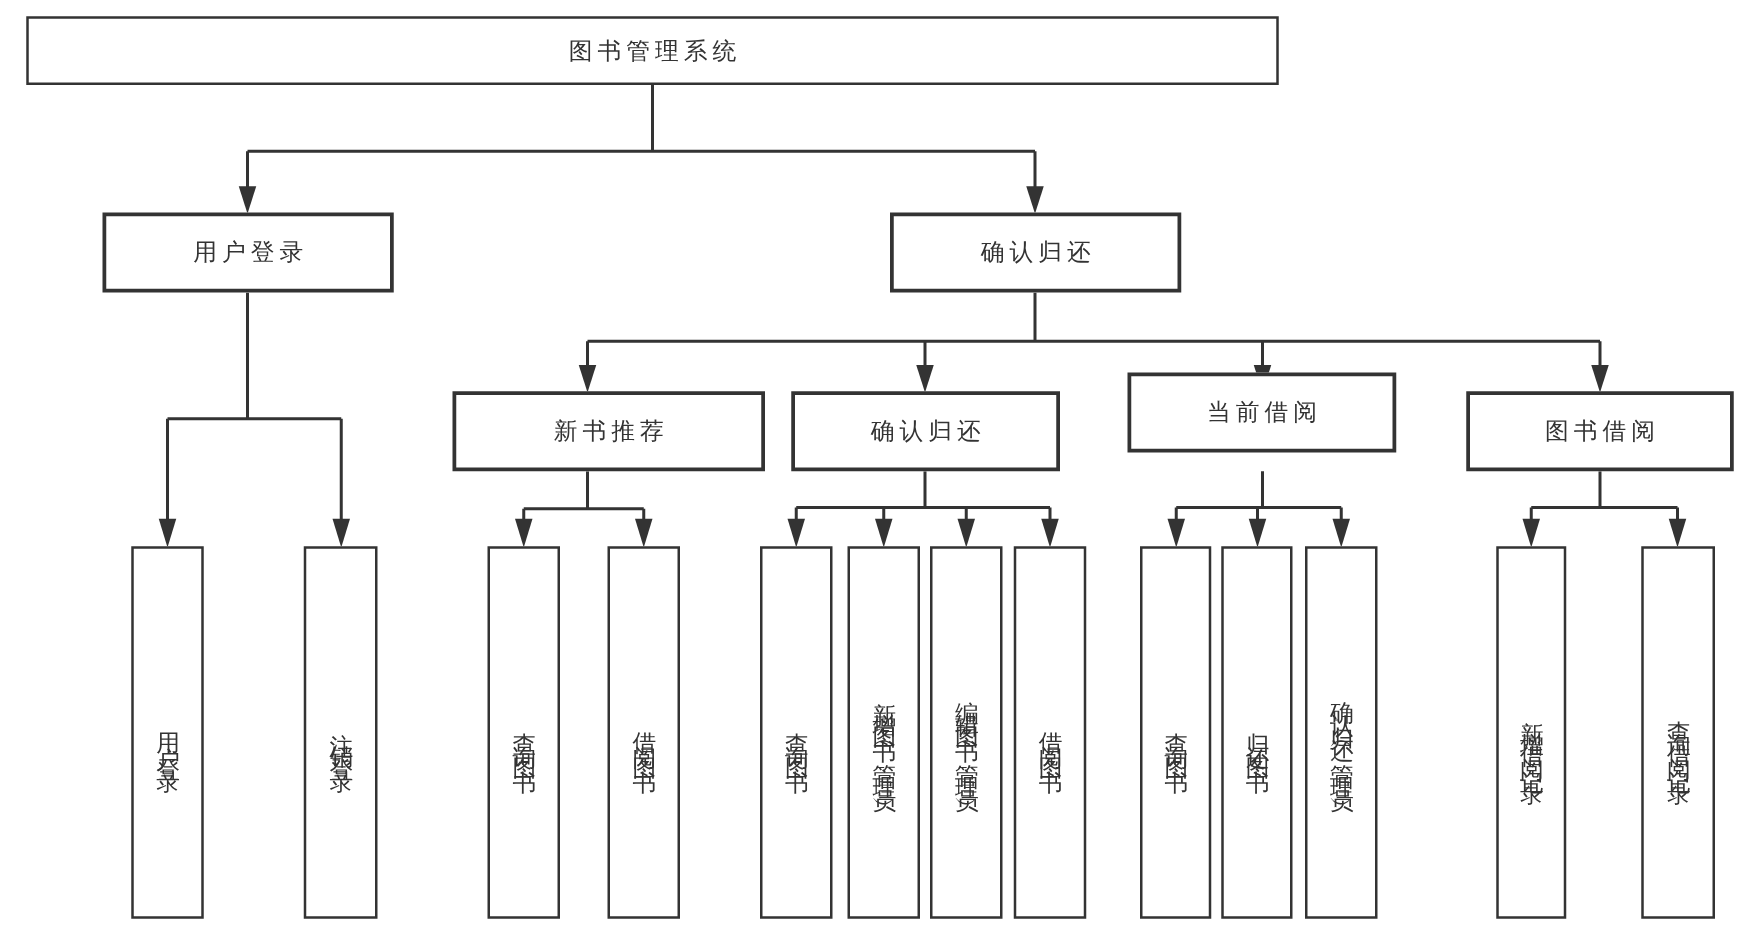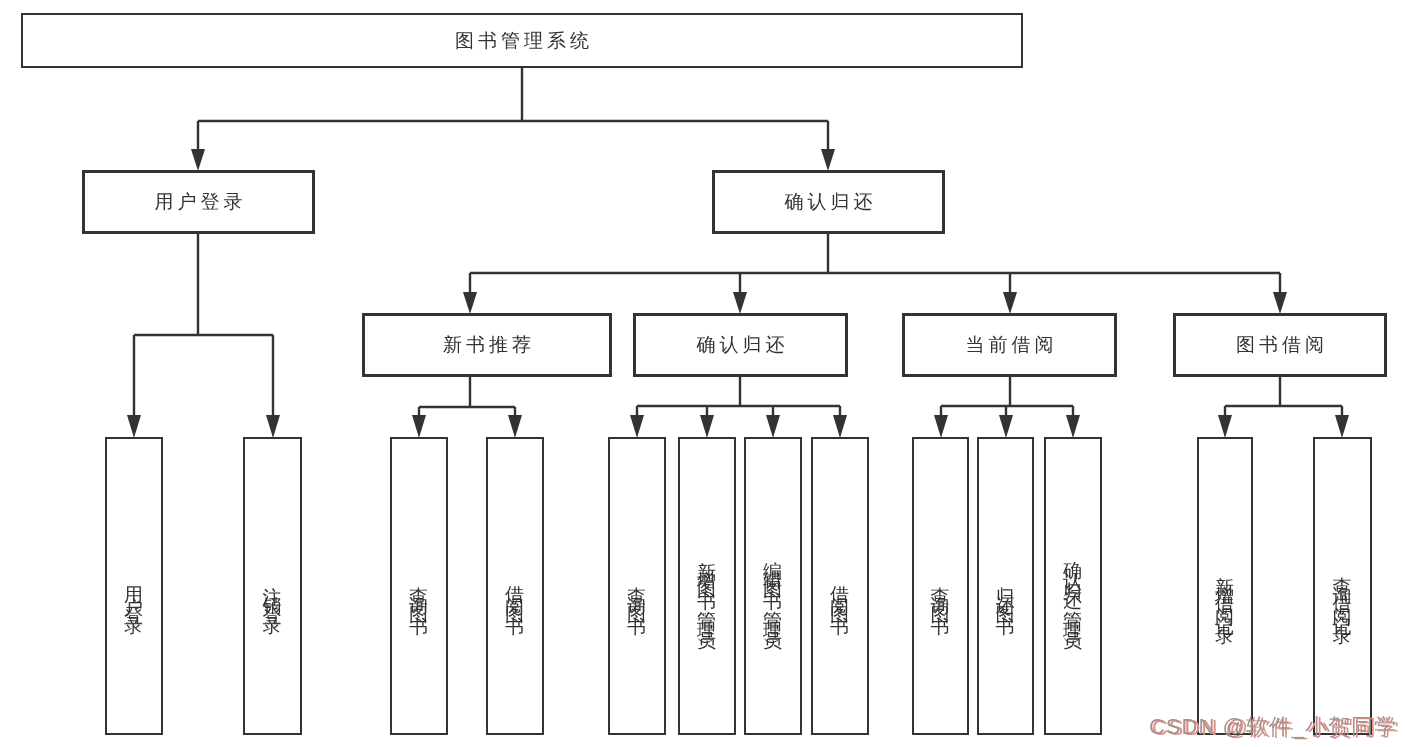--- a/index.html
+++ b/index.html
@@ -106,36 +106,35 @@
     </g>
   </svg>
 
   <div class="node h-node" style="left:21px;top:13px;width:1002px;height:55px">图书管理系统</div>
 
   <div class="node h-node lvl" style="left:82px;top:170px;width:233px;height:64px">用户登录</div>
   <div class="node h-node lvl" style="left:712px;top:170px;width:233px;height:64px">确认归还</div>
 
   <div class="node h-node lvl" style="left:362px;top:313px;width:250px;height:64px">新书推荐</div>
   <div class="node h-node lvl" style="left:633px;top:313px;width:215px;height:64px">确认归还</div>
-  <div class="node h-node lvl" style="left:902px;top:313px;width:215px;height:64px">当前借阅</div>
+  <div class="node h-node lvl" style="left:902px;top:298px;width:215px;height:64px">当前借阅</div>
   <div class="node h-node lvl" style="left:1173px;top:313px;width:214px;height:64px">图书借阅</div>
 
   <div class="node v-node" style="left:105px;top:437px;width:58px;height:298px">用户登录</div>
   <div class="node v-node" style="left:243px;top:437px;width:59px;height:298px">注销登录</div>
 
   <div class="node v-node" style="left:390px;top:437px;width:58px;height:298px">查询图书</div>
   <div class="node v-node" style="left:486px;top:437px;width:58px;height:298px">借阅图书</div>
 
   <div class="node v-node" style="left:608px;top:437px;width:58px;height:298px">查询图书</div>
   <div class="node v-node" style="left:678px;top:437px;width:58px;height:298px">新增图书（管理员）</div>
   <div class="node v-node" style="left:744px;top:437px;width:58px;height:298px">编辑图书（管理员）</div>
   <div class="node v-node" style="left:811px;top:437px;width:58px;height:298px">借阅图书</div>
 
   <div class="node v-node" style="left:912px;top:437px;width:57px;height:298px">查询图书</div>
   <div class="node v-node" style="left:977px;top:437px;width:57px;height:298px">归还图书</div>
   <div class="node v-node" style="left:1044px;top:437px;width:58px;height:298px">确认归还（管理员）</div>
 
   <div class="node v-node" style="left:1197px;top:437px;width:56px;height:298px">新增借阅记录</div>
   <div class="node v-node" style="left:1313px;top:437px;width:59px;height:298px">查询借阅记录</div>
 
-  <div class="watermark">CSDN @软件_小贺同学</div>
 
 </div>
 
 </body></html>

